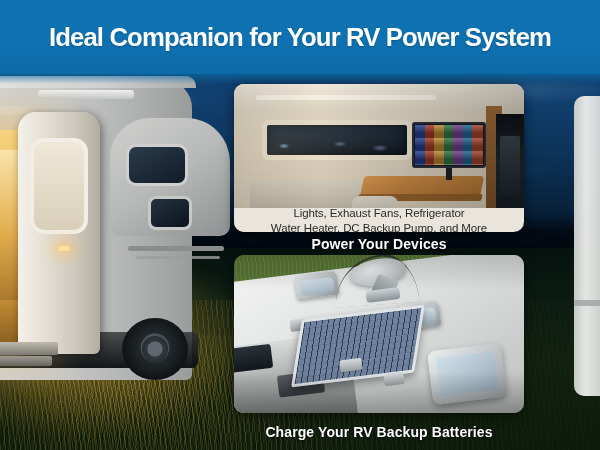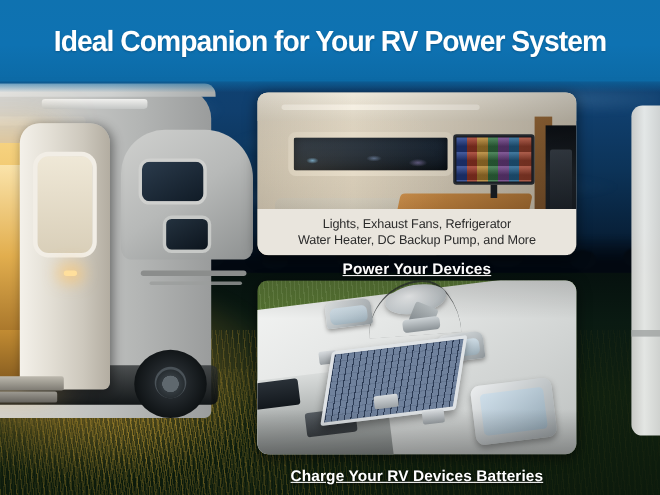--- a/index.html
+++ b/index.html
@@ -320,21 +320,21 @@
   }
   .int-shadow {
     position:absolute; inset:0;
     background:
       radial-gradient(200px 120px at 40px 70px, rgba(255,236,200,.16), rgba(0,0,0,0) 70%),
       linear-gradient(to right, rgba(0,0,0,.10), rgba(0,0,0,0) 30%, rgba(0,0,0,.22) 100%);
   }
 
   
   .cap-panel {
-    position:absolute; left:0; bottom:0; width:290px; height:42px;
+    position:absolute; left:0; bottom:0; width:290px; height:24px;
     background:#e9e5dd;
     border-radius:0 0 10px 10px;
     display:flex; flex-direction:column;
     align-items:center; justify-content:center;
     gap:1px;
     color:#2b2b2b;
     font-size:11.5px;
     line-height:14px;
     letter-spacing:-0.1px;
   }
@@ -465,21 +465,20 @@
   
   .sub-cap {
     position:absolute;
     width:290px;
     text-align:center;
     color:#ffffff;
     font-size:14px;
     font-weight:bold;
     letter-spacing:.1px;
     text-shadow:0 1px 3px rgba(0,0,0,.75);
-    text-decoration:underline;
   }
   .sub-cap-1 { left:234px; top:236px; }
   .sub-cap-2 { left:234px; top:424px; }
 </style>
 </head>
 <body>
 
 <div class="poster">
 
   <div class="bg">
@@ -569,15 +568,15 @@
       <div class="panel-rail1"></div>
       <div class="panel"></div>
       <div class="panel-rail2"></div>
       <div class="panel-rail3"></div>
       <div class="vent3"></div>
       <div class="vent3-lid"></div>
       <div class="roof-vignette"></div>
     </div>
   </div>
 
-  <div class="sub-cap sub-cap-2">Charge Your RV Devices Batteries</div>
+  <div class="sub-cap sub-cap-2">Charge Your RV Backup Batteries</div>
 
 </div>
 
 </body></html>

